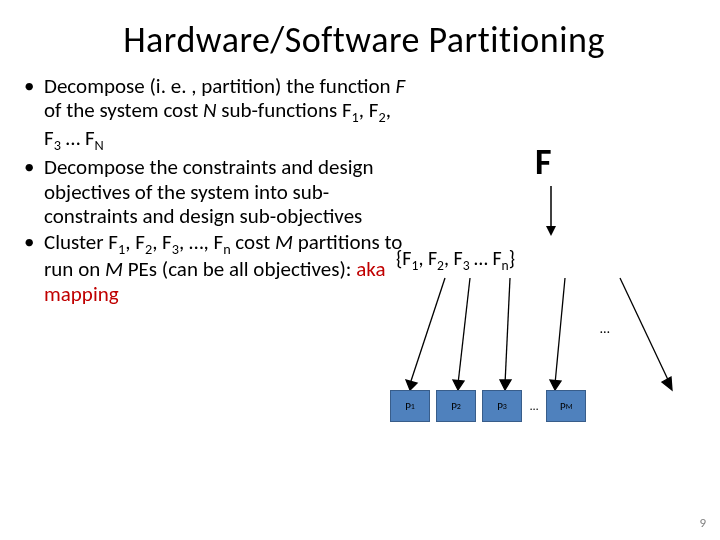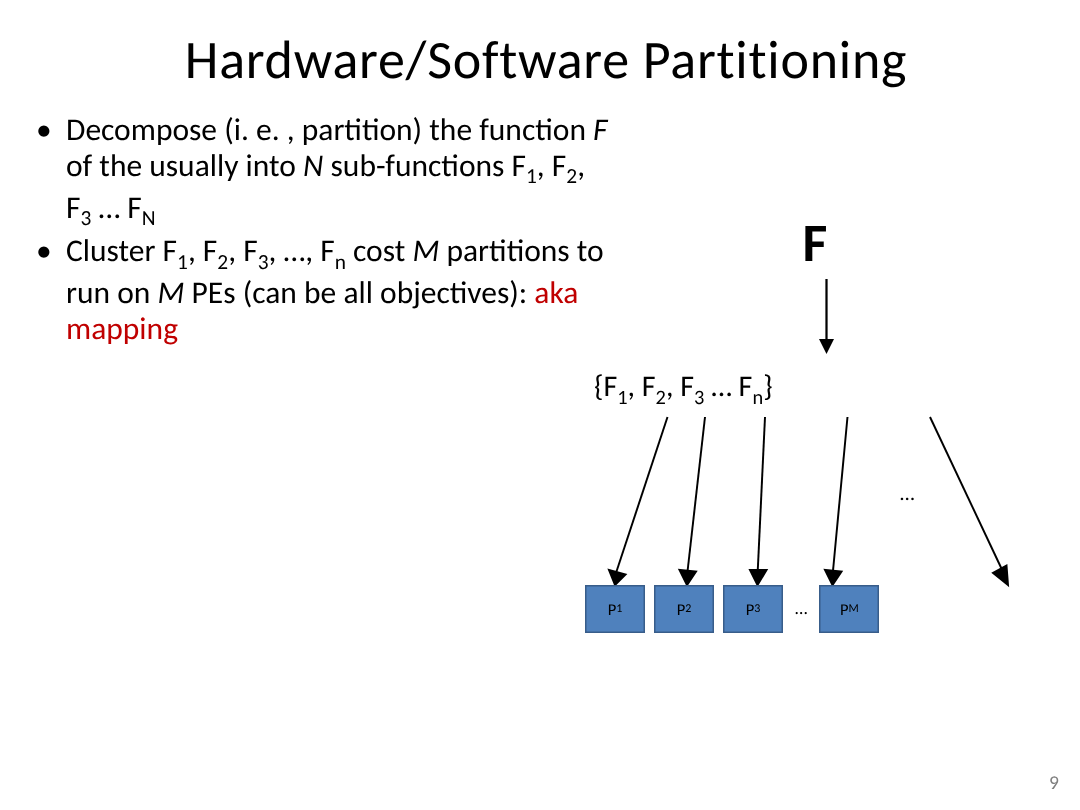--- a/index.html
+++ b/index.html
@@ -29,22 +29,23 @@
 </head>
 <body>
 
 <div class="slide">
   <div class="title">Hardware/Software Partitioning</div>
 
   <div class="content">
     <div class="bullets">
       <ul>
         <li>
-          <span>Decompose (i. e. , partition) the function </span><span class="ital">F</span><span> of the usually into </span><span class="ital">N</span><span> sub-functions F</span><span class="sub">1</span><span>, F</span><span class="sub">2</span><span>, F</span><span class="sub">3</span><span> … F</span><span class="sub">N</span>
+          <span>Decompose (i. e. , partition) the function </span><span class="ital">F</span><span> of the system cost </span><span class="ital">N</span><span> sub-functions F</span><span class="sub">1</span><span>, F</span><span class="sub">2</span><span>, F</span><span class="sub">3</span><span> … F</span><span class="sub">N</span>
         </li>
+        <li>Decompose the constraints and design objectives of the system into sub-constraints and design sub-objectives</li>
         <li>
           <span>Cluster F</span><span class="sub">1</span><span>, F</span><span class="sub">2</span><span>, F</span><span class="sub">3</span><span>, …, F</span><span class="sub">n</span><span> cost </span><span class="ital">M</span><span> partitions to run on </span><span class="ital">M</span><span> PEs (can be all objectives): </span><span class="red">aka mapping</span>
         </li>
       </ul>
     </div>
   </div>
 
   <div class="diagram">
     <div class="bigF">F</div>
     <svg class="arrow-down" width="16" height="50">

